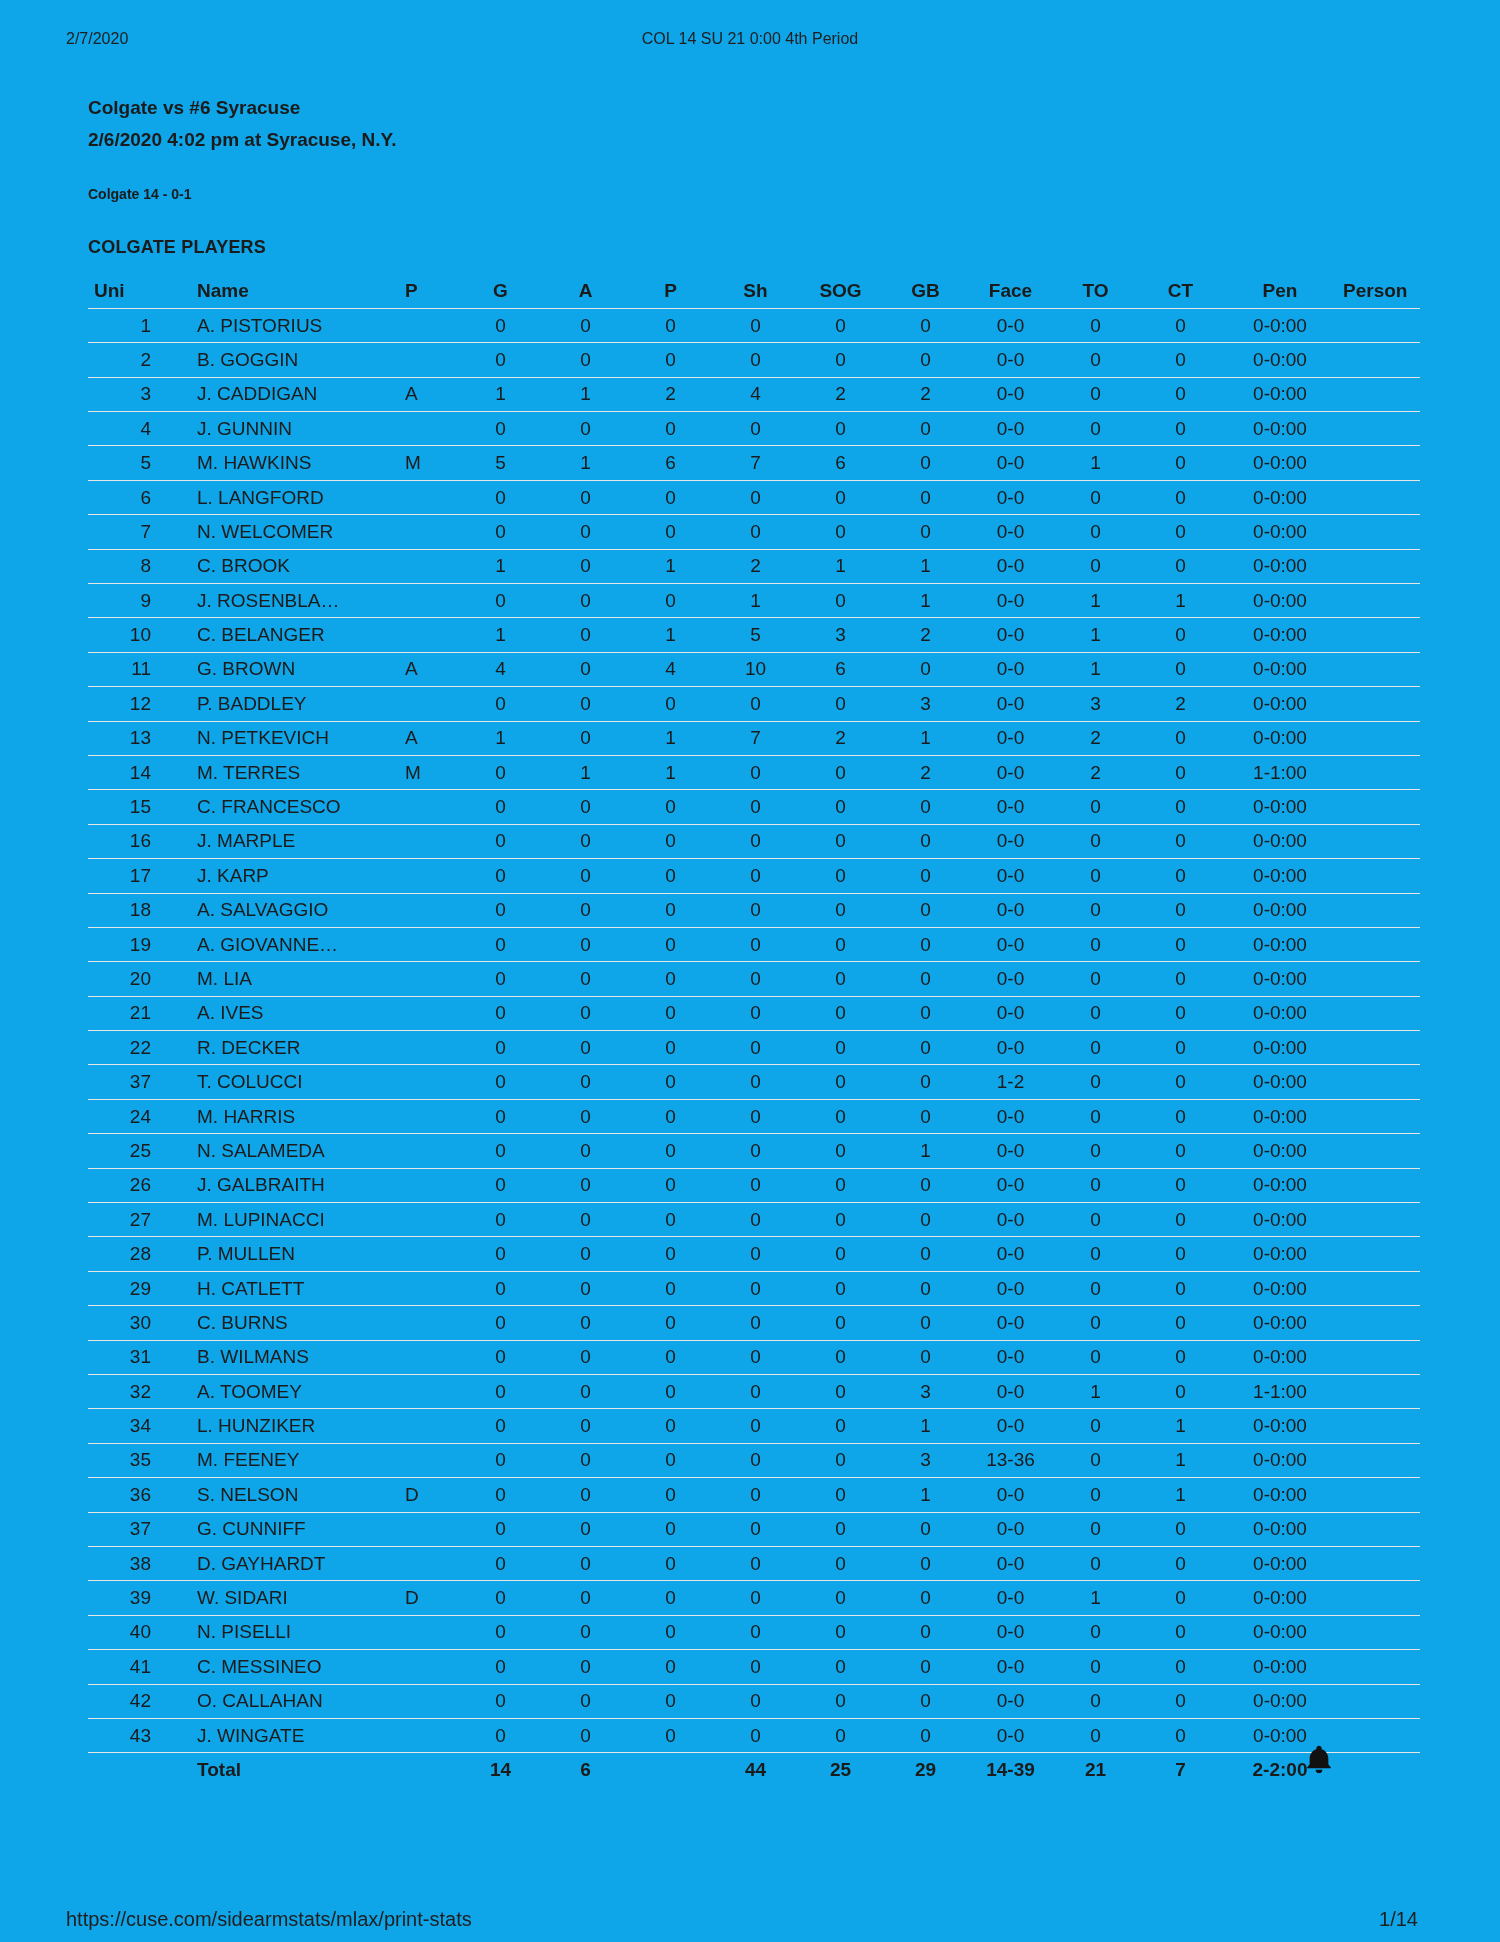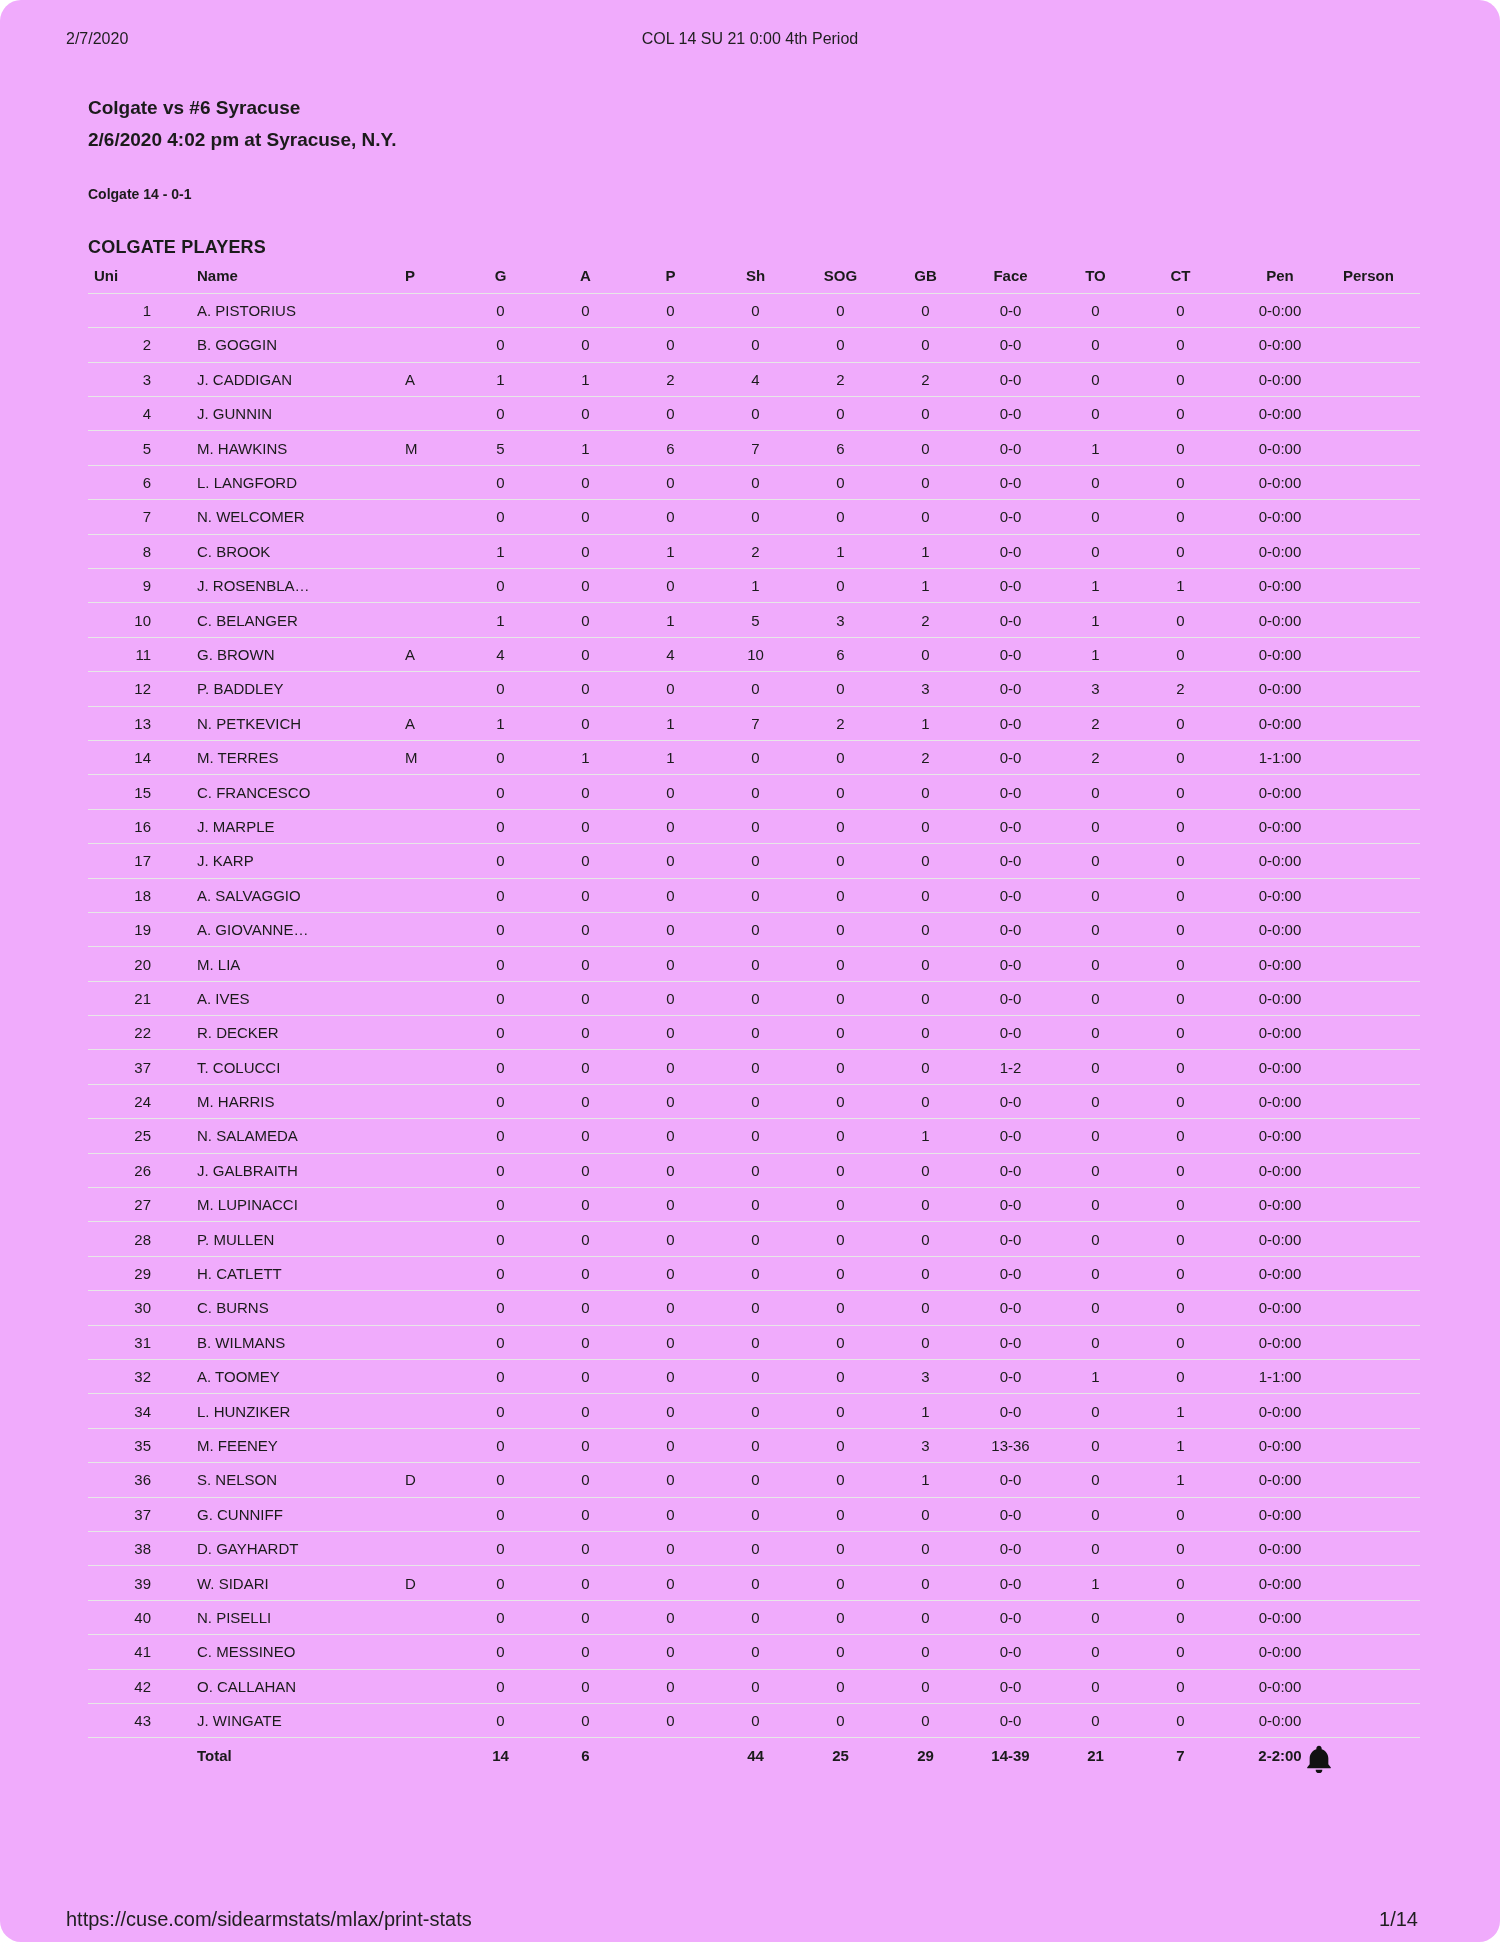--- a/index.html
+++ b/index.html
@@ -1,32 +1,32 @@
 <!DOCTYPE html>
 <html><head>
 <meta charset="utf-8">
 <title>Print Stats</title>
 <style>
   * { margin:0; padding:0; box-sizing:border-box; }
   html,body { background:#ffffff; }
   body { font-family:"Liberation Sans", sans-serif; color:#1b1b1b; }
-  .page { position:relative; width:1500px; height:1942px; background:#f0abfc; overflow:hidden;border-radius:21px; }
+  .page { position:relative; width:1500px; height:1942px; background:#0ea5e9; overflow:hidden; }
 
   
   .print-header { position:absolute; top:30px; left:66px; right:66px; height:22px; font-size:16px; color:#1f1f1f; }
   .print-date { position:absolute; left:0; top:0; }
   .print-title { position:absolute; left:50%; transform:translateX(-50%); top:0; white-space:nowrap; }
 
   
   .content { position:absolute; top:92px; left:88px; width:1332px; }
   .game-title, .game-subtitle { font-size:19px; font-weight:700; line-height:32px; }
   .team-record { margin-top:26px; font-size:14px; font-weight:700; line-height:24px; }
   .section-title { margin-top:30px; font-size:18px; font-weight:700; line-height:22px; letter-spacing:0.2px; }
 
-  table.stats { margin-top:1px; width:1332px; border-collapse:collapse; table-layout:fixed; font-size:15px; }
+  table.stats { margin-top:16px; width:1332px; border-collapse:collapse; table-layout:fixed; font-size:19px; }
   table.stats th, table.stats td { height:34.4px; vertical-align:middle; border-bottom:1px solid #e7e7e7; font-weight:400; white-space:nowrap; overflow:hidden; }
   table.stats thead th { font-weight:700; }
   table.stats tfoot td { font-weight:700; border-bottom:none; }
 
   .c0{width:105px} .c1{width:212px} .c2{width:53px}
   .c3{width:85px} .c4{width:85px} .c5{width:85px} .c6{width:85px}
   .c7{width:85px} .c8{width:85px} .c9{width:85px} .c10{width:85px}
   .c11{width:85px} .c12{width:114px} .c13{width:83px}
 
   thead .c0{text-align:left; padding-left:6px;}

